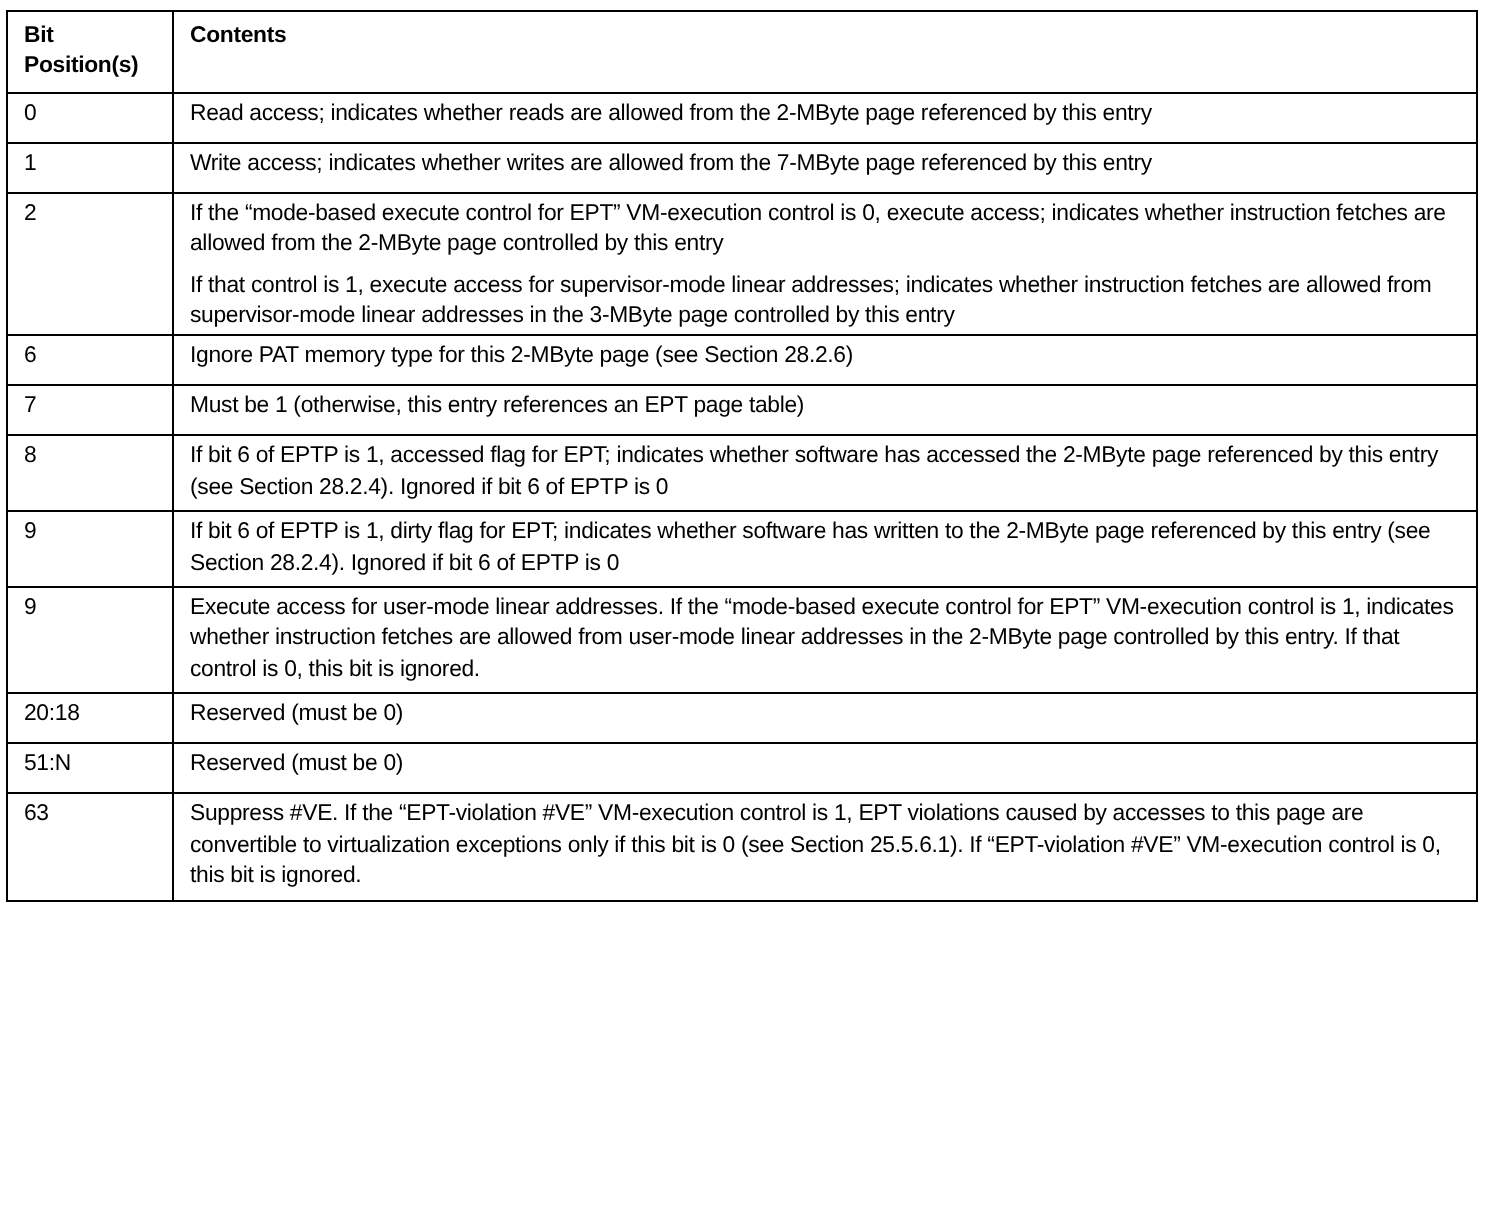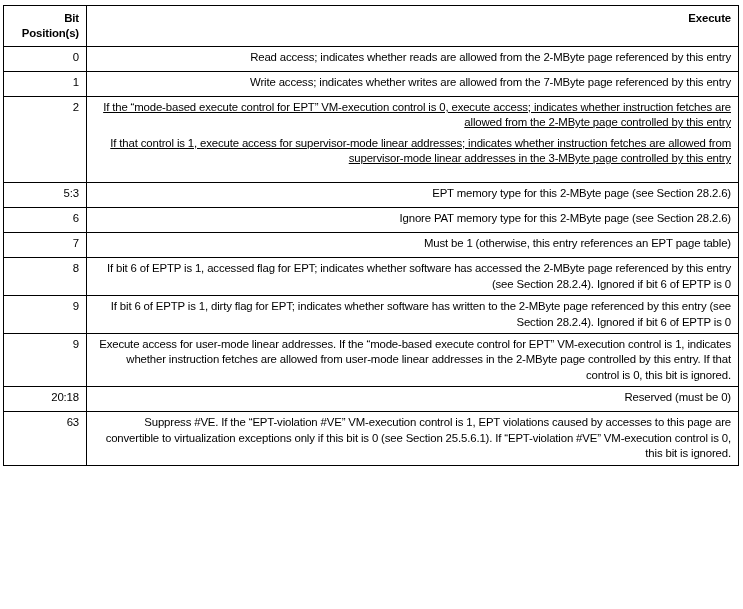--- a/index.html
+++ b/index.html
@@ -22,21 +22,21 @@
       width: 735px;
       border-collapse: collapse;
       table-layout: fixed;
       font-size: 11.4px;
       line-height: 15.4px;
       letter-spacing: -0.15px;
     }
     table.bits th, table.bits td {
       border: 1px solid #000;
       vertical-align: top;
-      text-align: right;
+      text-align: left;
       padding: 3px 7px 3px 8px;
     }
     table.bits th {
       font-weight: bold;
       padding-top: 5px;
       padding-bottom: 4px;
     }
     col.c1 { width: 83px; }
     col.c2 { width: 652px; }
     td p {
@@ -52,48 +52,42 @@
 <body>
 
 <table class="bits">
   <colgroup>
       <col class="c1">
       <col class="c2">
     </colgroup>
   <thead>
     <tr>
       <th style="width:66px;">Bit Position(s)</th>
-      <th>Execute</th>
+      <th>Contents</th>
     </tr>
   </thead>
   <tbody>
     <tr class="r1">
       <td>0</td>
       <td>
           <p>Read access; indicates whether reads are allowed from the 2-MByte page referenced by this entry</p>
         </td>
     </tr>
     <tr class="r1">
       <td>1</td>
       <td>
           <p>Write access; indicates whether writes are allowed from the 7-MByte page referenced by this entry</p>
         </td>
     </tr>
     <tr>
       <td>2</td>
-      <td style="padding-bottom:16px;text-decoration:underline;">
+      <td style="padding-bottom:1px;">
         <p>If the “mode-based execute control for EPT” VM-execution control is 0, execute access; indicates whether instruction fetches are allowed from the 2-MByte page controlled by this entry</p>
         <p>If that control is 1, execute access for supervisor-mode linear addresses; indicates whether instruction fetches are allowed from supervisor-mode linear addresses in the 3-MByte page controlled by this entry</p>
       </td>
-    </tr>
-    <tr class="r1">
-      <td>5:3</td>
-      <td>
-          <p>EPT memory type for this 2-MByte page (see Section 28.2.6)</p>
-        </td>
     </tr>
     <tr class="r1">
       <td>6</td>
       <td>
           <p>Ignore PAT memory type for this 2-MByte page (see Section 28.2.6)</p>
         </td>
     </tr>
     <tr class="r1">
       <td>7</td>
       <td>
@@ -117,20 +111,26 @@
       <td>
           <p>Execute access for user-mode linear addresses. If the “mode-based execute control for EPT” VM-execution control is 1, indicates whether instruction fetches are allowed from user-mode linear addresses in the 2-MByte page controlled by this entry. If that control is 0, this bit is ignored.</p>
         </td>
     </tr>
     <tr class="r1">
       <td>20:18</td>
       <td>
           <p>Reserved (must be 0)</p>
         </td>
     </tr>
+    <tr class="r1">
+      <td>51:N</td>
+      <td>
+          <p>Reserved (must be 0)</p>
+        </td>
+    </tr>
     <tr>
       <td>63</td>
       <td>
           <p>Suppress #VE. If the “EPT-violation #VE” VM-execution control is 1, EPT violations caused by accesses to this page are convertible to virtualization exceptions only if this bit is 0 (see Section 25.5.6.1). If “EPT-violation #VE” VM-execution control is 0, this bit is ignored.</p>
         </td>
     </tr>
   </tbody>
 </table>
 
 </body></html>

